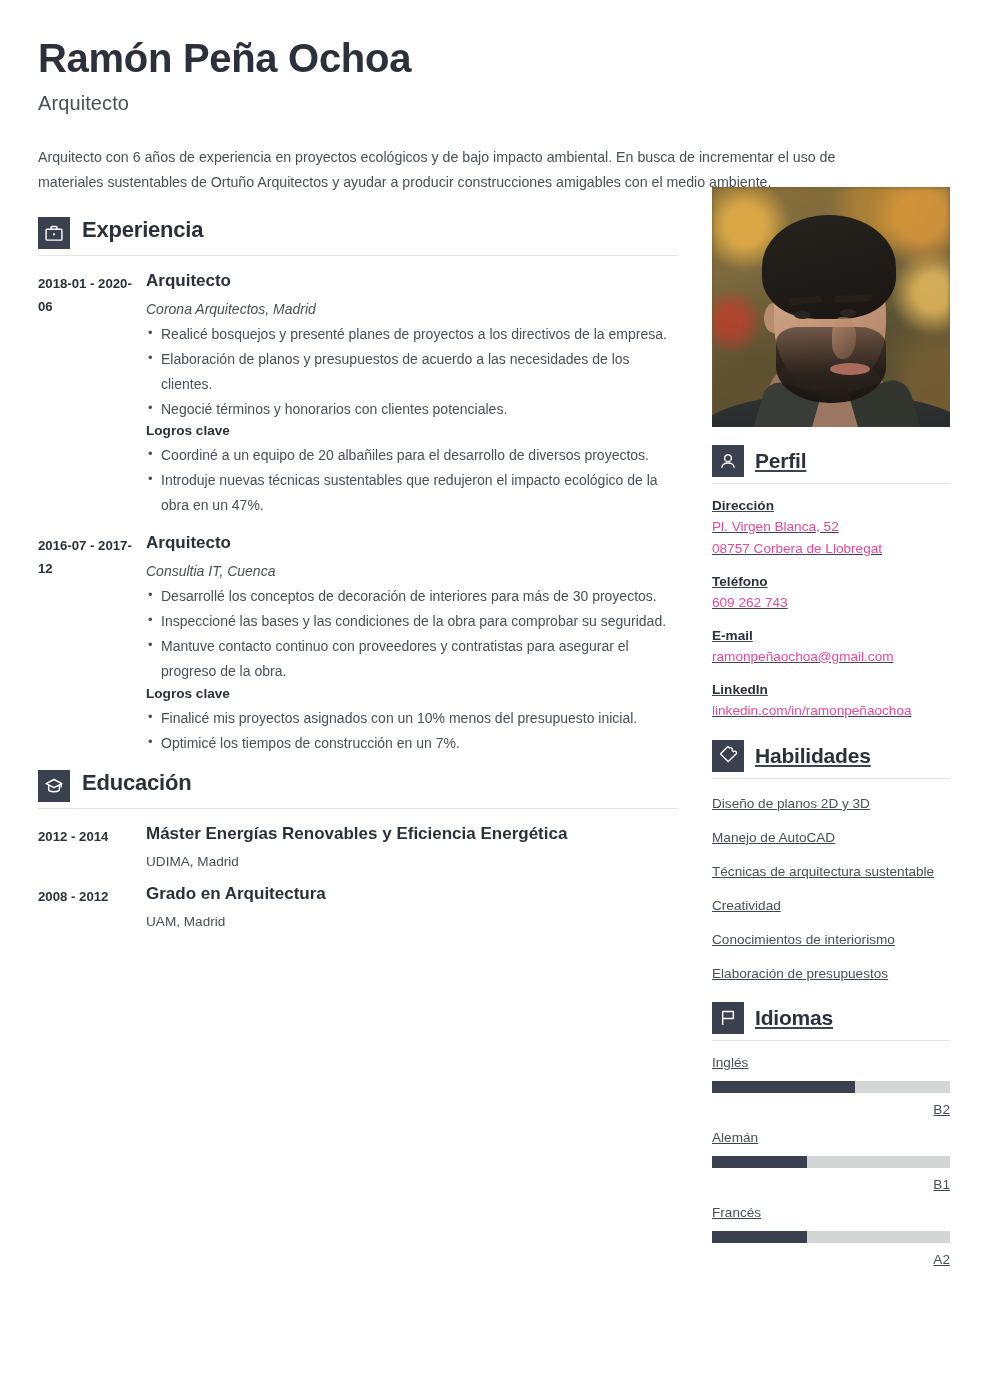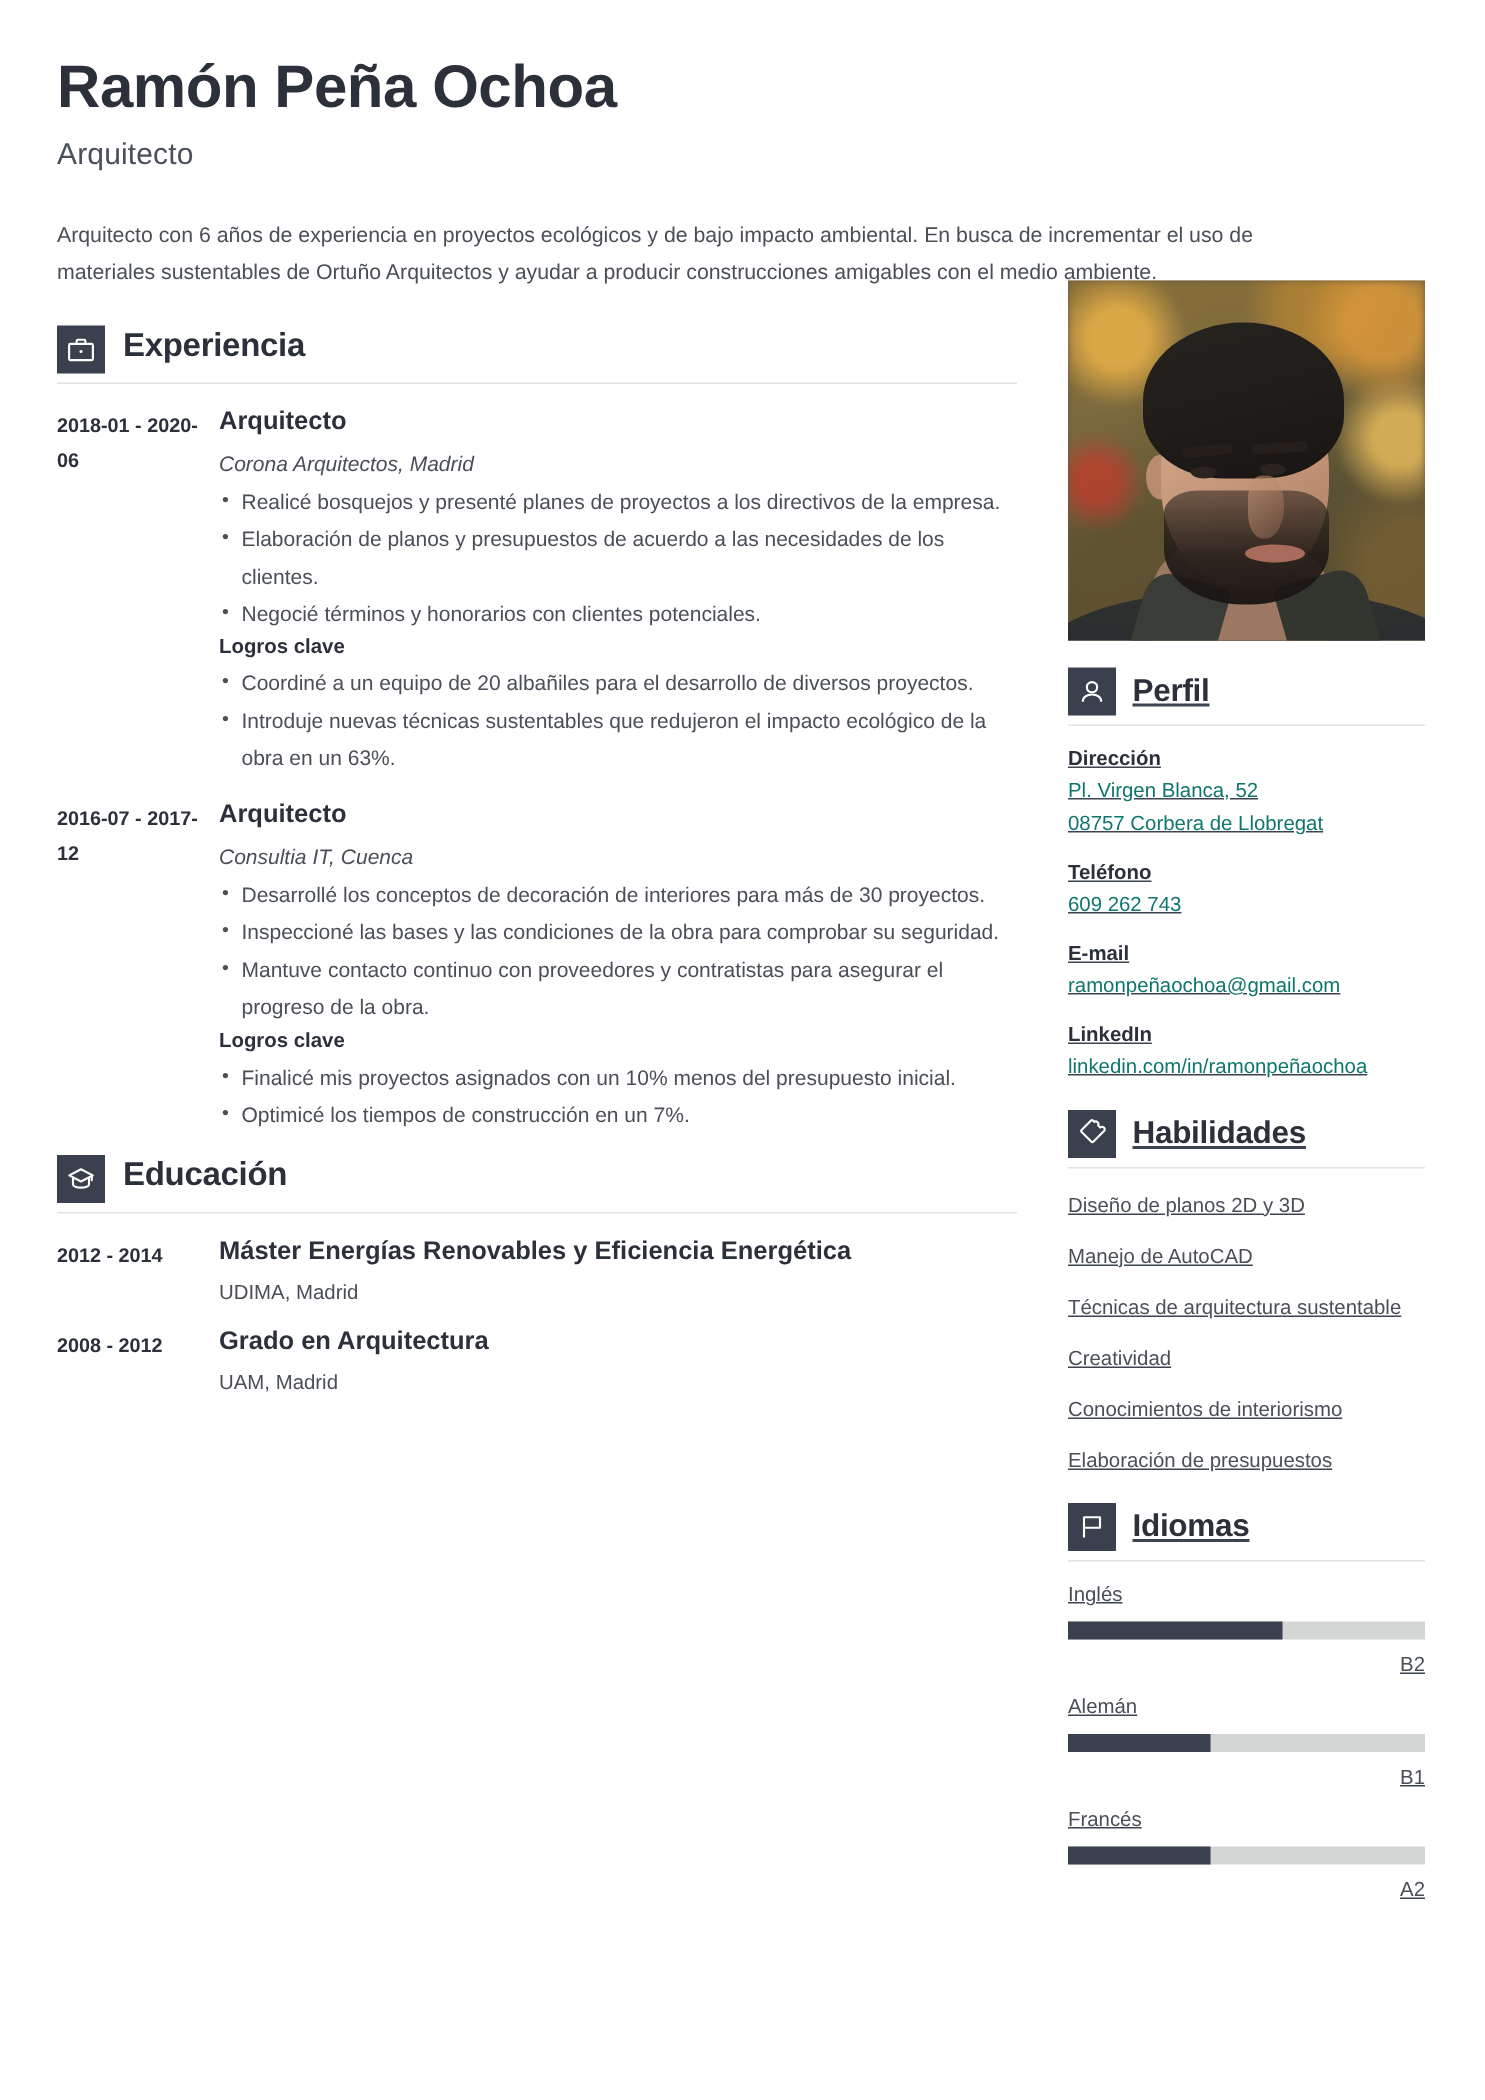--- a/index.html
+++ b/index.html
@@ -318,21 +318,21 @@
   .contact-label {
     font-size: 13.6px;
     font-weight: bold;
     color: #2b303b;
     margin-top: 14px;
   }
   .contact-label:first-child { margin-top: 0; }
 
   .contact-value {
     font-size: 13.6px;
-    color: #0f766e;
+    color: #ec4899;
     line-height: 1.62;
     margin-top: 3px;
     word-break: break-word;
   }
 
   .skill-item {
     font-size: 13.6px;
     color: #4a4f57;
     line-height: 1.55;
     margin-bottom: 13px;
@@ -399,21 +399,21 @@
             <div class="entry-role">Arquitecto</div>
             <div class="entry-org">Corona Arquitectos, Madrid</div>
             <ul class="bullets">
               <li>Realicé bosquejos y presenté planes de proyectos a los directivos de la empresa.</li>
               <li>Elaboración de planos y presupuestos de acuerdo a las necesidades de los clientes.</li>
               <li>Negocié términos y honorarios con clientes potenciales.</li>
             </ul>
             <div class="achievements-title">Logros clave</div>
             <ul class="bullets">
               <li>Coordiné a un equipo de 20 albañiles para el desarrollo de diversos proyectos.</li>
-              <li>Introduje nuevas técnicas sustentables que redujeron el impacto ecológico de la obra en un 63%.</li>
+              <li>Introduje nuevas técnicas sustentables que redujeron el impacto ecológico de la obra en un 47%.</li>
             </ul>
           </div>
         </div>
 
         <div class="entry">
           <div class="entry-dates">2016-07 - 2017-12</div>
           <div class="entry-body">
             <div class="entry-role">Arquitecto</div>
             <div class="entry-org">Consultia IT, Cuenca</div>
             <ul class="bullets">

